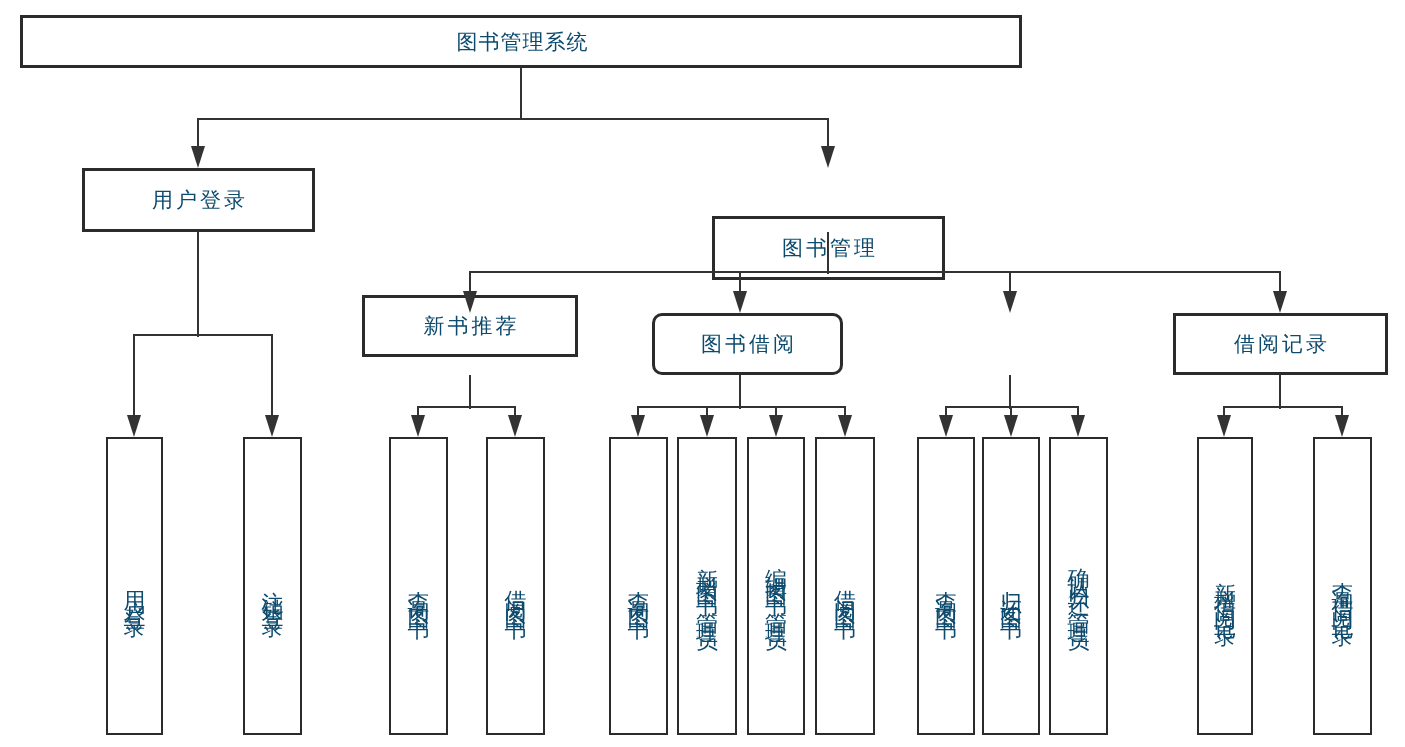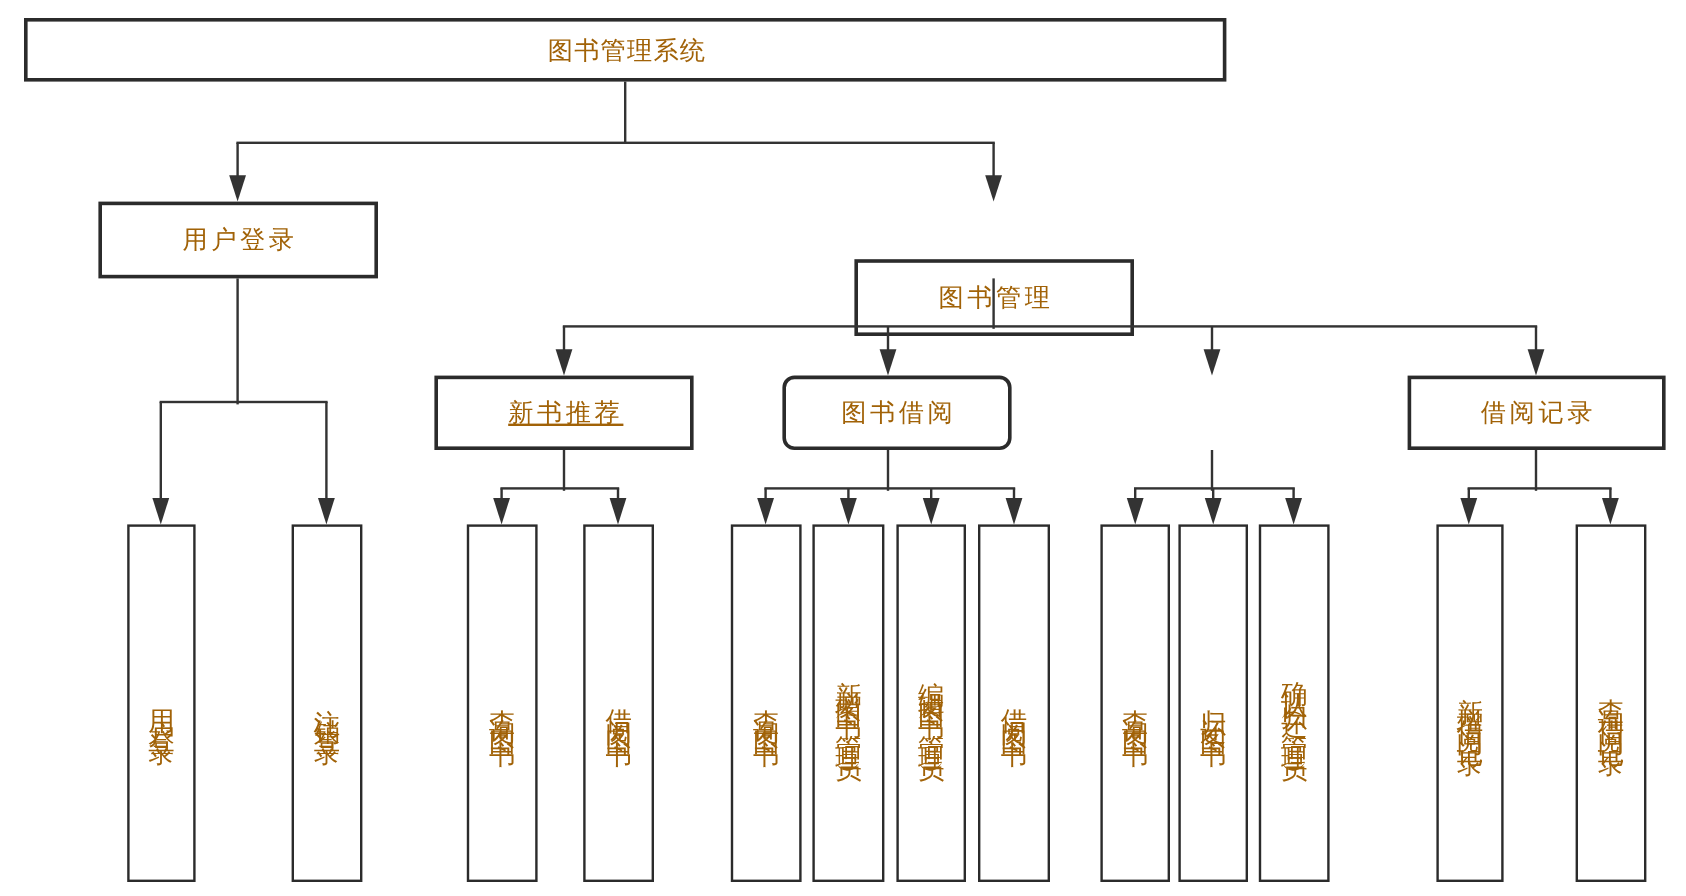--- a/index.html
+++ b/index.html
@@ -16,21 +16,21 @@
     overflow: hidden;
   }
   .box {
     position: absolute;
     box-sizing: border-box;
     background: #ffffff;
     border: 3px solid #2b2b2b;
     display: flex;
     align-items: center;
     justify-content: center;
-    color: #a16207;
+    color: #0c4a6e;
   }
   .box.leaf {
     border-width: 2px;
   }
   .hlabel {
     font-size: 21px;
     letter-spacing: 3px;
     white-space: nowrap;
     text-indent: 3px; 
   }
@@ -80,21 +80,21 @@
     <span class="hlabel">图书管理系统</span>
   </div>
 
   <div class="box" style="left:82px; top:168px; width:233px; height:64px;">
     <span class="hlabel">用户登录</span>
   </div>
   <div class="box" style="left:712px; top:168px; width:233px; height:64px;margin-top:48px;">
     <span class="hlabel">图书管理</span>
   </div>
 
-  <div class="box" style="left:362px; top:313px; width:216px; height:62px;text-decoration:underline;">
+  <div class="box" style="left:362px; top:295px; width:216px; height:62px;">
     <span class="hlabel">新书推荐</span>
   </div>
   <div class="box" style="left:652px; top:313px; width:191px; height:62px;border-radius:10px;">
     <span class="hlabel">图书借阅</span>
   </div>
   <div class="box" style="left:1173px; top:313px; width:215px; height:62px;">
     <span class="hlabel">借阅记录</span>
   </div>
 
   <div class="box leaf" style="left:106px; top:437px; width:57px; height:298px;">

